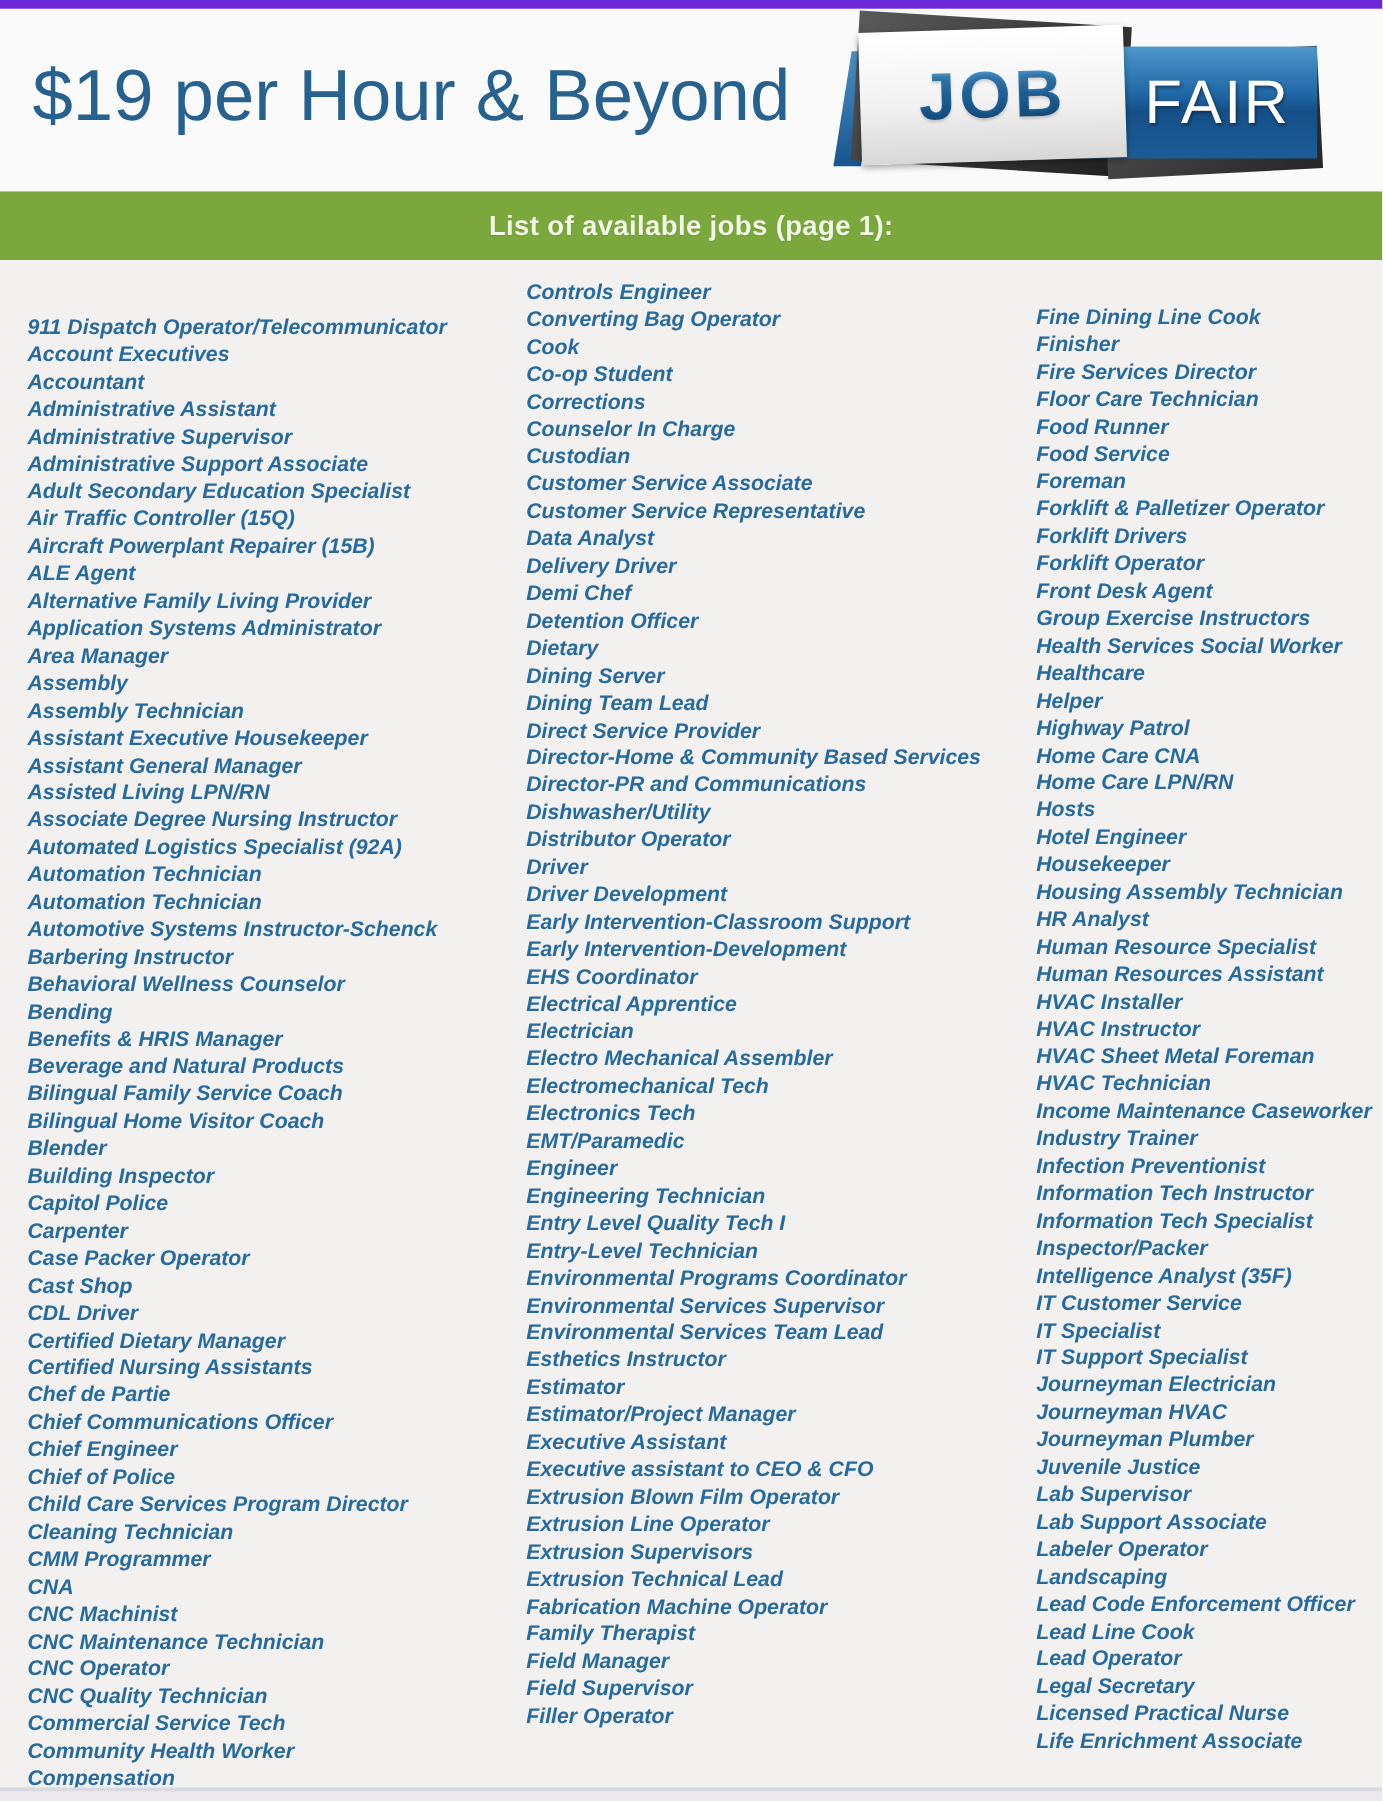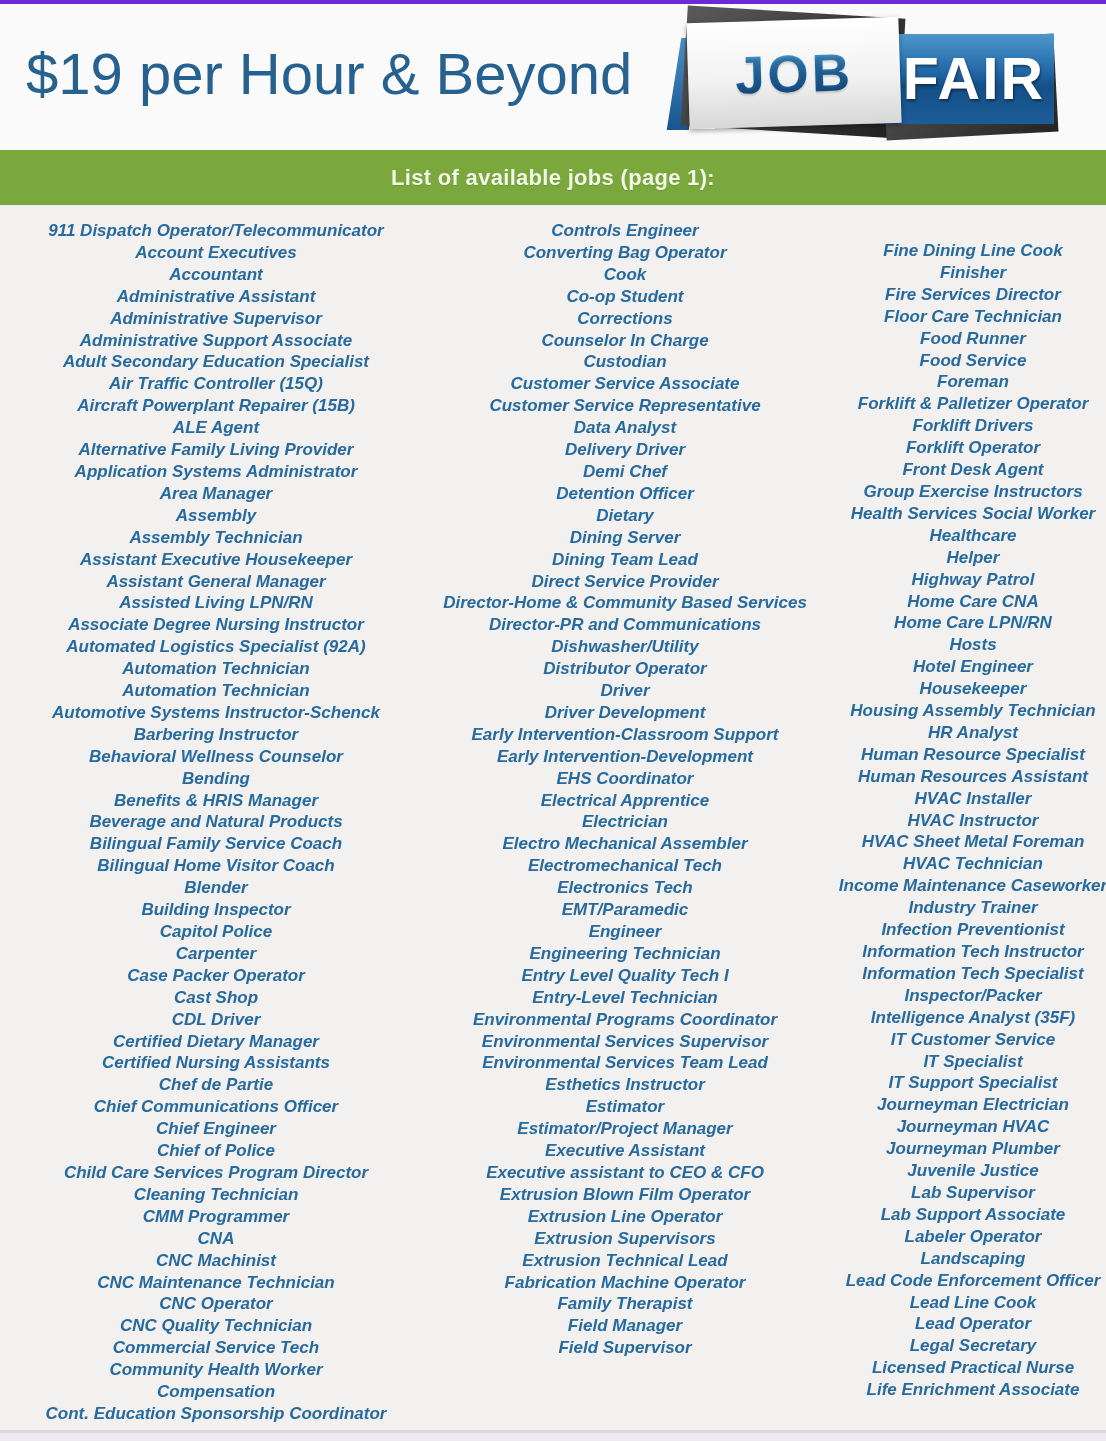--- a/index.html
+++ b/index.html
@@ -5,22 +5,21 @@
   * { margin: 0; padding: 0; box-sizing: border-box; }
   html, body { background: #ffffff; }
   body { font-family: "Liberation Sans", sans-serif; }
 
   .page {
     position: relative;
     width: 1106px;
     height: 1441px;
     background: #f2f1f0;
     overflow: hidden;
-    border-top: 4px solid #6d28d9;
-    text-align: center;
+    border-top: 7px solid #6d28d9;
   }
 
   
   .header {
     position: relative;
     width: 100%;
     height: 146px;
     background: #fafafa;
   }
   .title {
@@ -67,22 +66,22 @@
     position: absolute;
     left: 196px; top: 24px;
     width: 186px; height: 90px;
     background: linear-gradient(180deg, #4e97cc 0%, #2168a6 42%, #154f88 58%, #1c5c97 100%);
     clip-path: polygon(9% 0, 100% 0, 100% 100%, 0% 100%);
     display: flex; align-items: center; justify-content: center;
     padding-left: 26px;
   }
   .lg-fair-text {
     color: #ffffff;
-    font-size: 59px;
-    font-weight: 700;
+    font-size: 49px;
+    font-weight: 400;
     letter-spacing: 2px;
     text-shadow: 1px 2px 3px rgba(0,0,0,0.45);
   }
   .lg-job-box {
     position: absolute;
     left: 16px; top: 10px;
     width: 212px; height: 106px;
     background: linear-gradient(180deg, #ffffff 0%, #f2f2f2 55%, #d7d7d7 100%);
     transform: rotate(-1.8deg);
     box-shadow: 0 2px 5px rgba(0,0,0,0.35);
@@ -115,21 +114,21 @@
     text-shadow: 0 1px 1px rgba(0,0,0,0.12);
   }
 
   
   .list {
     display: flex;
     height: 1227px;
     padding: 15px 0 0 22px;
   }
   .col { flex: 0 0 auto; }
-  .col-1 { width: 388px; }
+  .col-1 { width: 388px; margin-top: 28px; }
   .col-2 { width: 408px; margin-left: 11px; }
   .col-3 { width: 288px; margin-top: 20px; }
   .job-item {
     font-size: 17px;
     font-style: italic;
     font-weight: 700;
     color: #276a9e;
     line-height: 21.9px;
     white-space: nowrap;
   }
@@ -272,20 +271,21 @@
         <div class="job-item">Executive Assistant</div>
         <div class="job-item">Executive assistant to CEO &amp; CFO</div>
         <div class="job-item">Extrusion Blown Film Operator</div>
         <div class="job-item">Extrusion Line Operator</div>
         <div class="job-item">Extrusion Supervisors</div>
         <div class="job-item">Extrusion Technical Lead</div>
         <div class="job-item">Fabrication Machine Operator</div>
         <div class="job-item">Family Therapist</div>
         <div class="job-item">Field Manager</div>
         <div class="job-item">Field Supervisor</div>
+        <div class="job-item">Filler Operator</div>
       </div>
     <div class="col col-3" id="col-3">
         <div class="job-item">Fine Dining Line Cook</div>
         <div class="job-item">Finisher</div>
         <div class="job-item">Fire Services Director</div>
         <div class="job-item">Floor Care Technician</div>
         <div class="job-item">Food Runner</div>
         <div class="job-item">Food Service</div>
         <div class="job-item">Foreman</div>
         <div class="job-item">Forklift &amp; Palletizer Operator</div>

